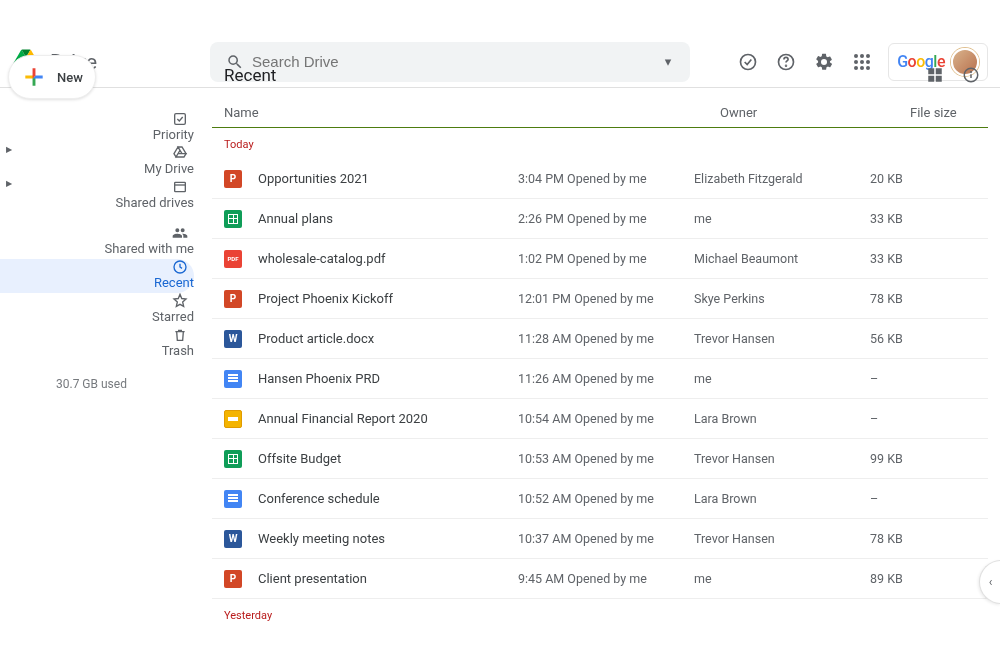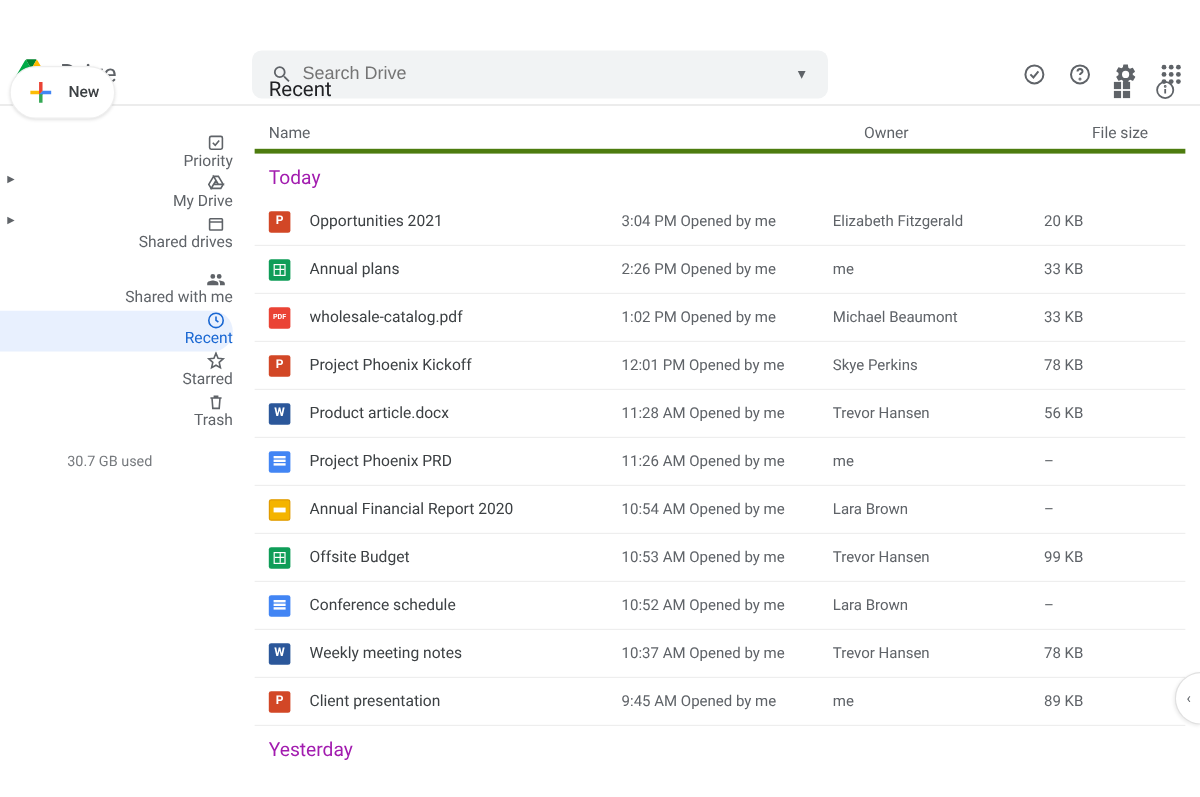--- a/index.html
+++ b/index.html
@@ -35,27 +35,27 @@
   .navgap { height: 12px; }
   .storage-used { font-size: 12px; color: #5f6368; padding-left: 56px; margin-top: 4px; filter: blur(0.4px); opacity:0.85; }
 
   
   .main { position: absolute; left: 212px; right: 12px; top: 52px; bottom: 0; overflow: hidden; }
   .main-head { display: flex; align-items: center; height: 46px; }
   .main-title { font-size: 17px; padding-left: 12px; color: #202124; }
   .main-head-right { margin-left: auto; display: flex; gap: 14px; padding-right: 6px; }
   .mhicon { width: 22px; height: 22px; color: #5f6368; cursor: pointer; display:flex; align-items:center; justify-content:center; }
 
-  .colhead { display: flex; padding: 0 12px; height: 30px; align-items: center; border-bottom: 4px solid #4d7c0f; color: #5f6368; font-size: 13px; gap: 14px; }
+  .colhead { display: flex; padding: 0 12px; height: 30px; align-items: center; border-bottom: 1px solid #4d7c0f; color: #5f6368; font-size: 13px; gap: 14px; }
   .col-name { flex: 0 0 292px; }
   .col-time { flex: 0 0 176px; }
   .col-owner { flex: 0 0 176px; }
   .col-size { flex: 1; }
 
-  .group-label { padding: 10px 12px 8px; font-size: 16px; color: #a21caf; }
+  .group-label { padding: 10px 12px 8px; font-size: 11px; color: #b91c1c; }
   .filerow { display: flex; align-items: center; height: 40px; padding: 0 12px; border-bottom: 1px solid #eee; cursor: pointer; }
   .fico { width: 18px; height: 18px; border-radius: 2px; margin-right: 16px; display:flex; align-items:center; justify-content:center; font-size:10px; color:#fff; font-weight:bold; flex-shrink:0; }
   .ico-slides { background:#f4b400; border:1px solid #e09b00; position:relative; } .ico-slides::after{content:"";position:absolute;left:3px;right:3px;top:6px;bottom:6px;background:#fff;}
   .ico-ppt { background:#d24726; } .ico-ppt::after{content:"P";}
   .ico-sheets { background:#0f9d58; } .ico-sheets::after{content:"";display:block;width:8px;height:8px;border:1px solid #fff;border-width:1px;margin:auto;background:linear-gradient(#fff,#fff) center/1px 100% no-repeat, linear-gradient(#fff,#fff) center/100% 1px no-repeat;}
   .ico-pdf { background:#ea4335; } .ico-pdf::after{content:"PDF";font-size:6px;}
   .ico-word { background:#2b579a; } .ico-word::after{content:"W";}
   .ico-docs { background:#4285f4; position:relative; } .ico-docs::after{content:"";position:absolute;left:4px;right:4px;top:4px;height:2px;background:#fff;box-shadow:0 3px 0 #fff, 0 6px 0 #fff;}
   .fname { flex: 0 0 260px; font-size: 13px; color: #3c4043; white-space:nowrap; overflow:hidden; text-overflow:ellipsis;}
   .ftime { flex: 0 0 176px; font-size: 12.5px; color: #5f6368; }
@@ -115,20 +115,24 @@
           <circle cx="9" cy="3" r="2"></circle>
           <circle cx="15" cy="3" r="2"></circle>
           <circle cx="3" cy="9" r="2"></circle>
           <circle cx="9" cy="9" r="2"></circle>
           <circle cx="15" cy="9" r="2"></circle>
           <circle cx="3" cy="15" r="2"></circle>
           <circle cx="9" cy="15" r="2"></circle>
           <circle cx="15" cy="15" r="2"></circle>
         </svg>
       </span>
+    <div class="google-logo">
+      <span class="google-text"><span class="g-b">G</span><span class="g-r">o</span><span class="g-y">o</span><span class="g-b">g</span><span class="g-g">l</span><span class="g-r">e</span></span>
+      <span class="avatar"></span>
+    </div>
   </div>
 </div>
 
 <div class="sidebar">
   <div class="new-btn">
     <svg width="26" height="26" viewBox="0 0 36 36">
         <path fill="#34A853" d="M16 16v14h4V20z"></path>
         <path fill="#4285F4" d="M30 16H20l-4 4h14z"></path>
         <path fill="#FBBC05" d="M6 16v4h10l4-4z"></path>
         <path fill="#EA4335" d="M20 16V6h-4v14z"></path>
@@ -263,21 +267,21 @@
       </div>
       <div class="filerow">
         <span class="fico ico-word"></span>
         <span class="fname">Product article.docx</span>
         <span class="ftime">11:28 AM Opened by me</span>
         <span class="fowner">Trevor Hansen</span>
         <span class="fsize">56 KB</span>
       </div>
       <div class="filerow">
         <span class="fico ico-docs"></span>
-        <span class="fname">Project Phoenix PRD</span>
+        <span class="fname">Hansen Phoenix PRD</span>
         <span class="ftime">11:26 AM Opened by me</span>
         <span class="fowner">me</span>
         <span class="fsize">–</span>
       </div>
       <div class="filerow">
         <span class="fico ico-slides"></span>
         <span class="fname">Annual Financial Report 2020</span>
         <span class="ftime">10:54 AM Opened by me</span>
         <span class="fowner">Lara Brown</span>
         <span class="fsize">–</span>

